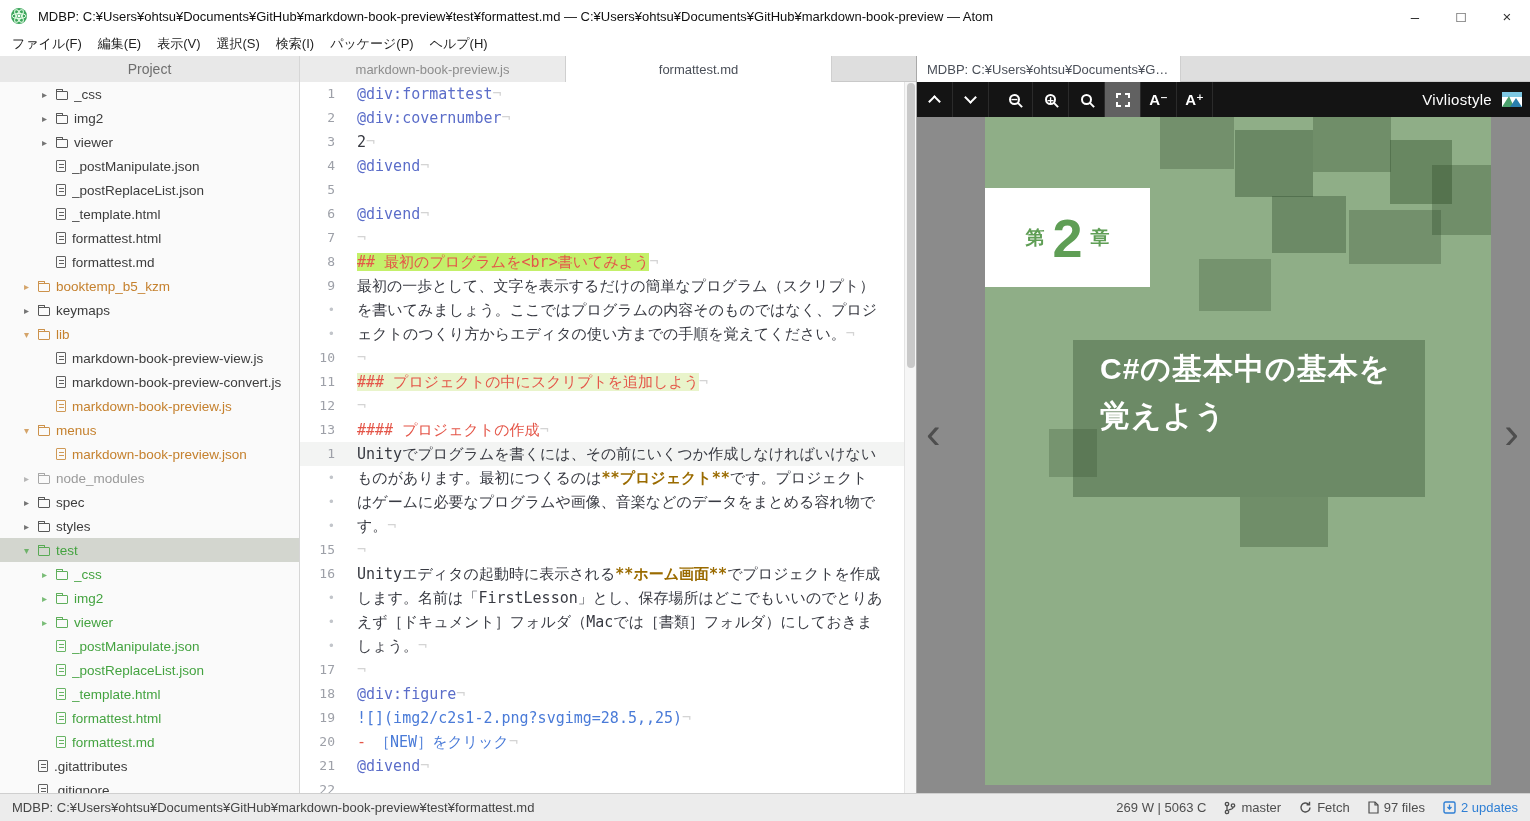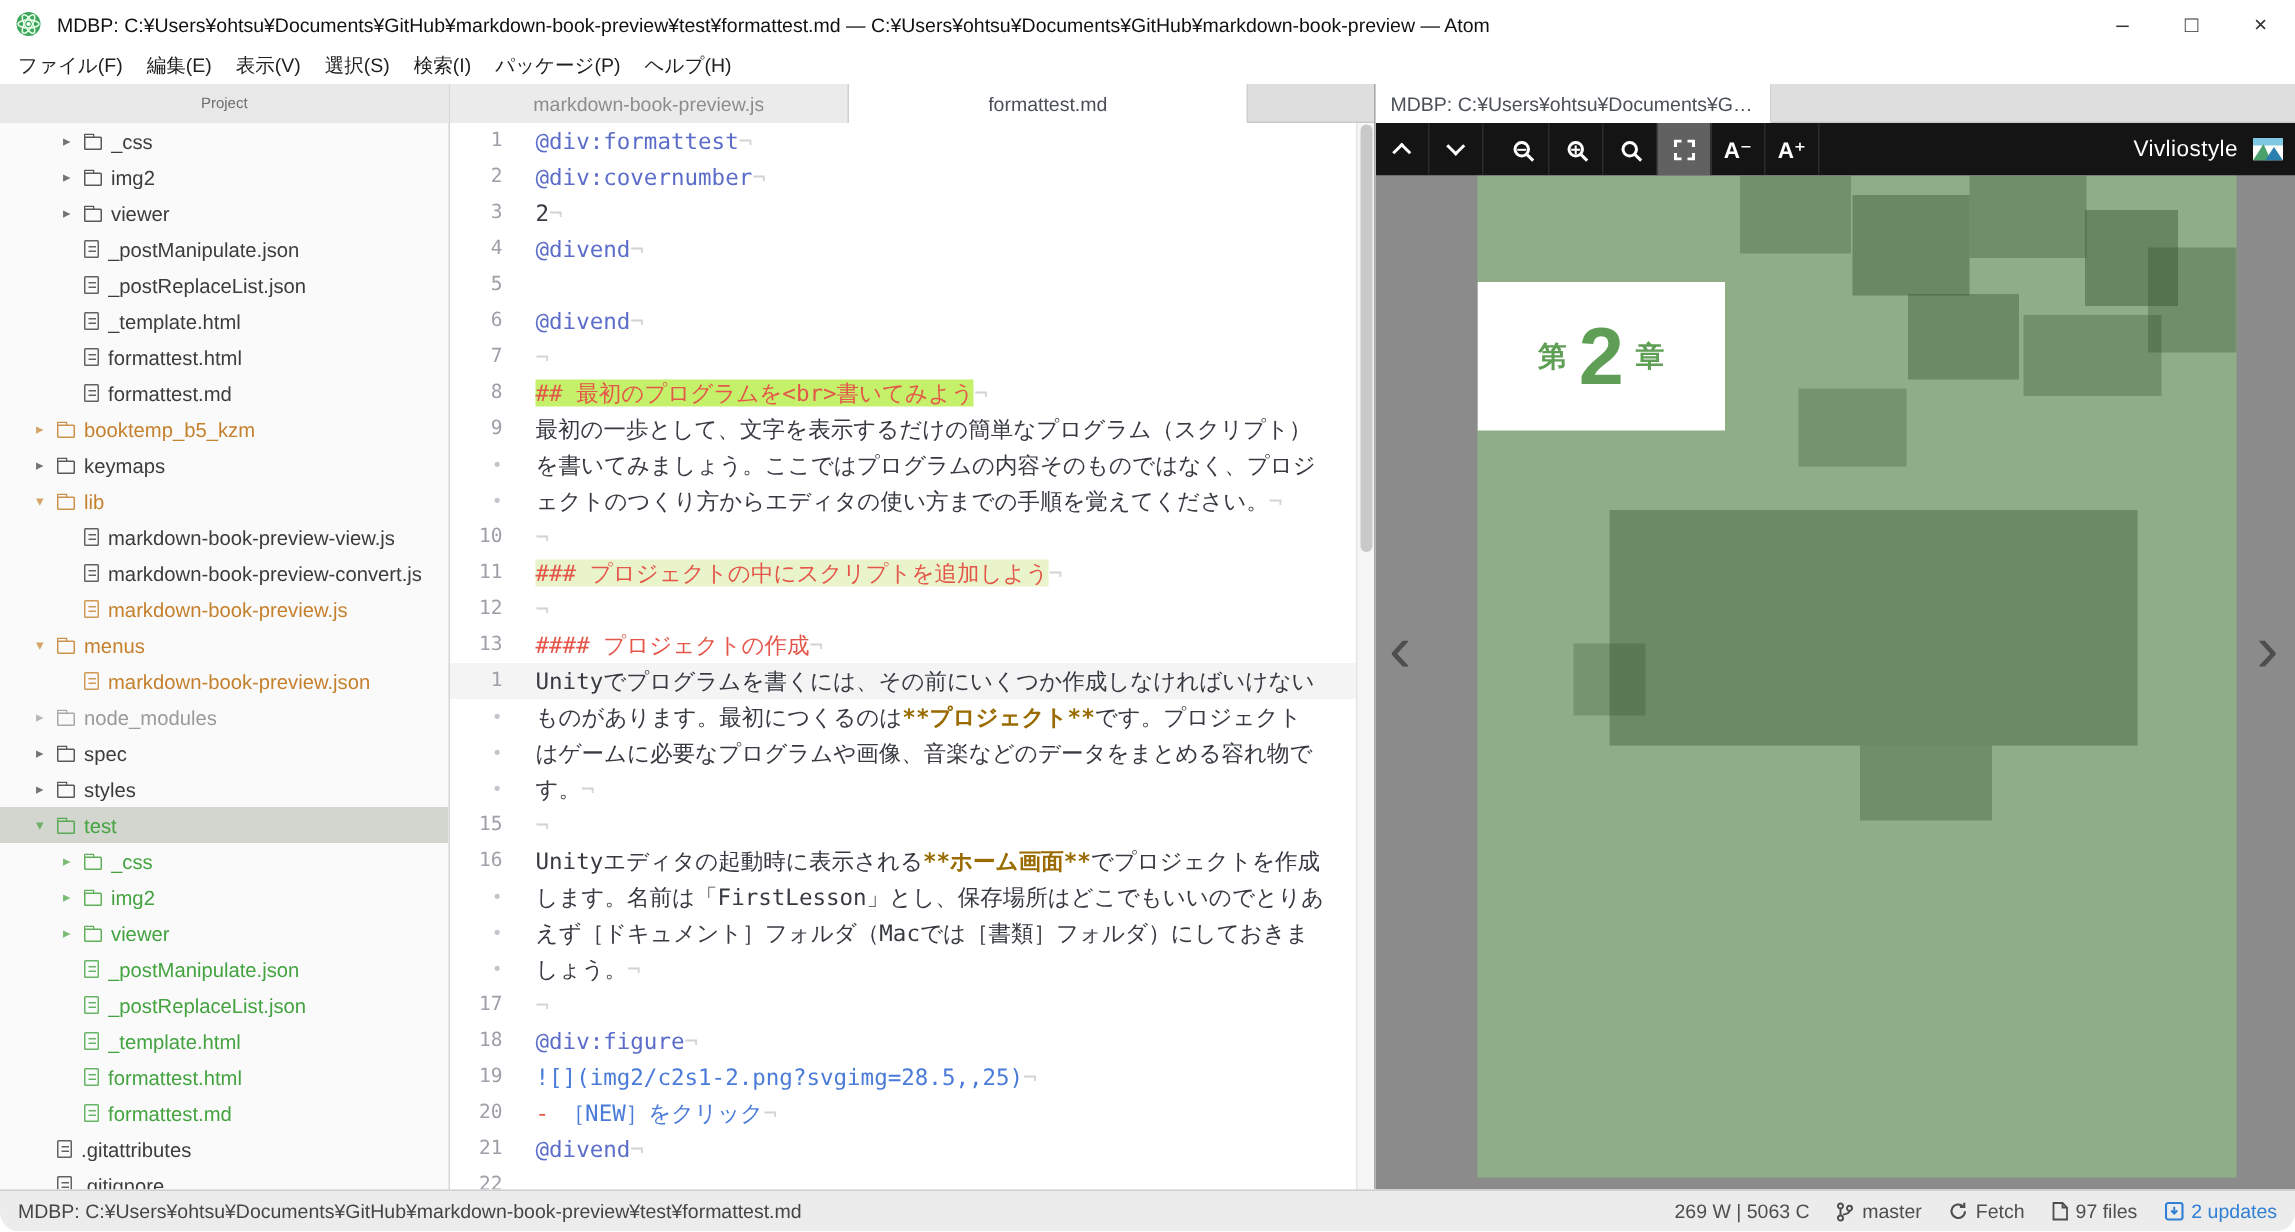--- a/index.html
+++ b/index.html
@@ -1,37 +1,37 @@
 <!DOCTYPE html>
 <html><head>
 <meta charset="utf-8">
 <style>
   * { margin:0; padding:0; box-sizing:border-box; }
   html,body { width:1530px; height:821px; overflow:hidden; background:#fff;
     font-family:"Liberation Sans","DejaVu Sans",sans-serif; }
-  .window { position:relative; width:1530px; height:821px; background:#fff; overflow:hidden;border-radius:13px; }
+  .window { position:relative; width:1530px; height:821px; background:#fff; overflow:hidden; }
 
   
   .titlebar { height:32px; display:flex; align-items:center; background:#fff; }
   .app-icon { margin-left:10px; width:18px; height:18px; display:inline-flex; }
   .title-text { margin-left:10px; font-size:13px; color:#101010; white-space:nowrap; overflow:hidden; }
   .win-controls { margin-left:auto; display:flex; }
   .win-btn { width:46px; height:32px; display:flex; align-items:center; justify-content:center;
     font-size:15px; color:#333; cursor:pointer; }
 
   
   .menubar { height:24px; display:flex; align-items:center; padding-left:4px; background:#fff; }
   .menu-item { padding:0 8px; font-size:13px; color:#1e1e1e; cursor:default; }
 
   
   .main { position:absolute; top:56px; left:0; right:0; bottom:28px; display:flex; }
 
   
   .sidebar { width:300px; flex:none; background:#fafafa; border-right:1px solid #d6d6d6; overflow:hidden; }
-  .sidebar-header { height:26px; background:#e8e8e8; color:#6e6e6e; font-size:10px;
+  .sidebar-header { height:26px; background:#e8e8e8; color:#6e6e6e; font-size:14px;
     display:flex; align-items:center; justify-content:center; }
   .tree-row { height:24px; display:flex; align-items:center; font-size:13.5px; color:#3c3c3c;
     padding-left:24px; white-space:nowrap; cursor:pointer; }
   .tree-row.lvl2 { padding-left:42px; }
   .tree-row.selected { background:#d3d6cf; }
   .tree-row.c-orange { color:#c5812e; }
   .tree-row.c-green { color:#44a340; }
   .tree-row.c-ignored { color:#9a9a9a; }
   .tree-arrow { width:14px; flex:none; font-size:10px; color:inherit; opacity:.7; }
   .icon-folder { flex:none; width:12px; height:9px; border:1px solid currentColor; border-radius:1px;
@@ -511,20 +511,24 @@
           <div class="deco d7"></div>
           <div class="deco d8"></div>
           <div class="deco d9"></div>
           <div class="deco d10"></div>
           <div class="deco d11"></div>
           <div class="chapter-box">
             <span class="ch-pre">第</span>
             <span class="ch-num">2</span>
             <span class="ch-suf">章</span>
           </div>
+          <div class="page-title">
+            <div>C#の基本中の基本を</div>
+            <div>覚えよう</div>
+          </div>
         </div>
         <span class="nav nav-prev">‹</span>
         <span class="nav nav-next">›</span>
       </div>
     </div>
   </div>
 
   <div class="statusbar">
     <span class="status-left">MDBP: C:¥Users¥ohtsu¥Documents¥GitHub¥markdown-book-preview¥test¥formattest.md</span>
     <span class="status-item noclick">

